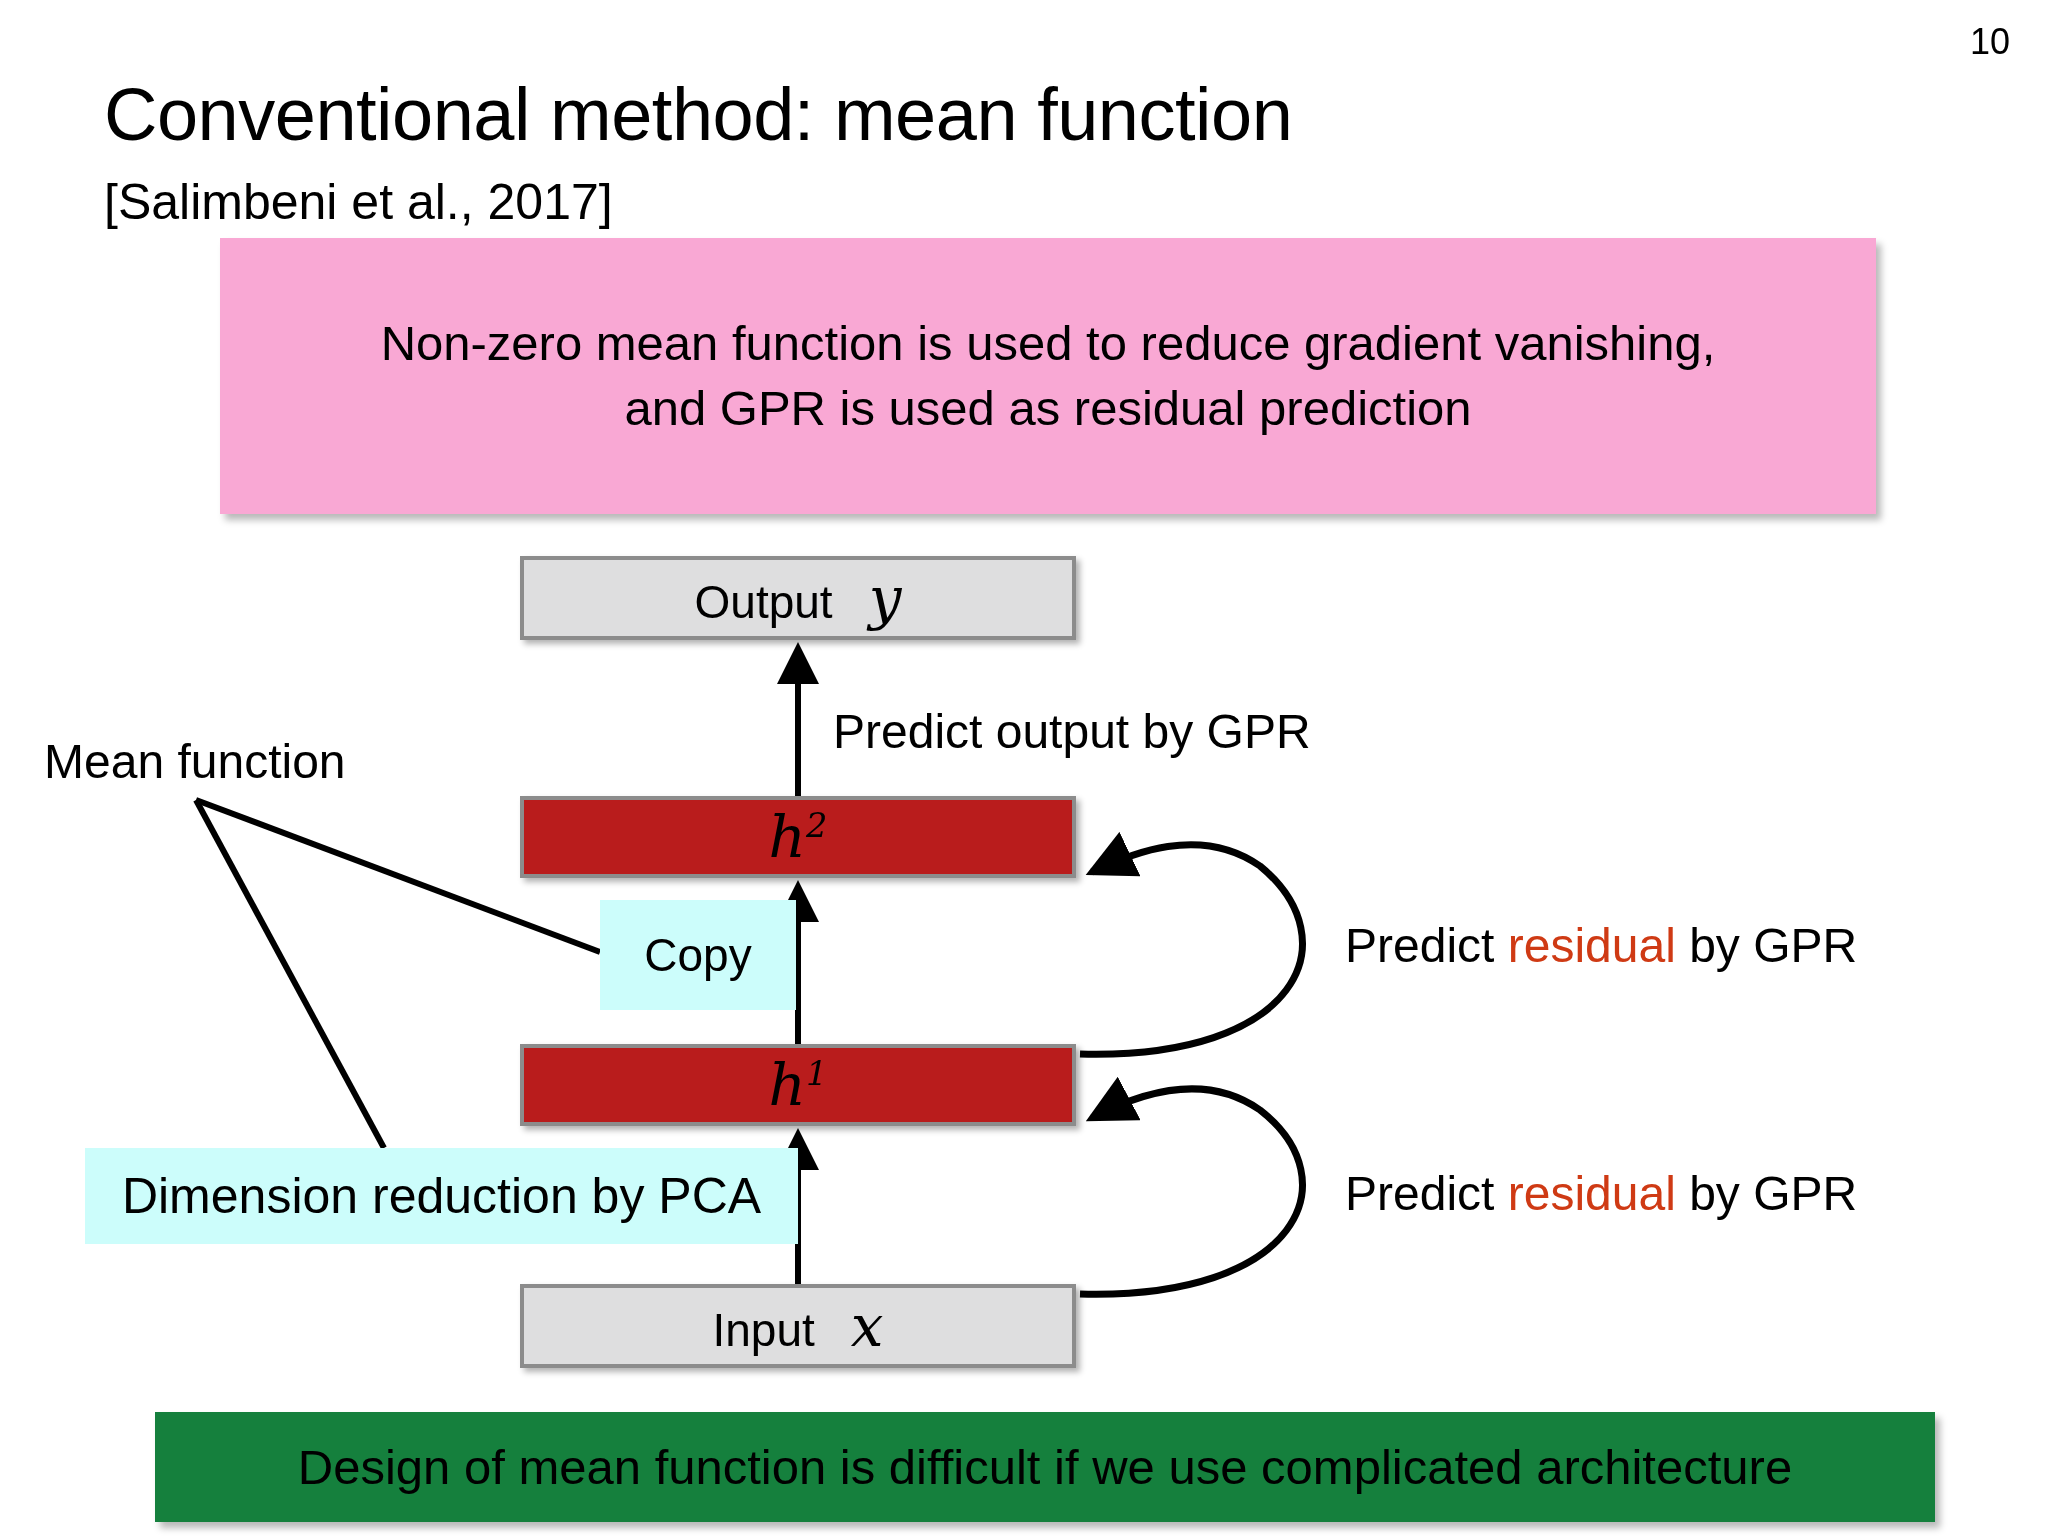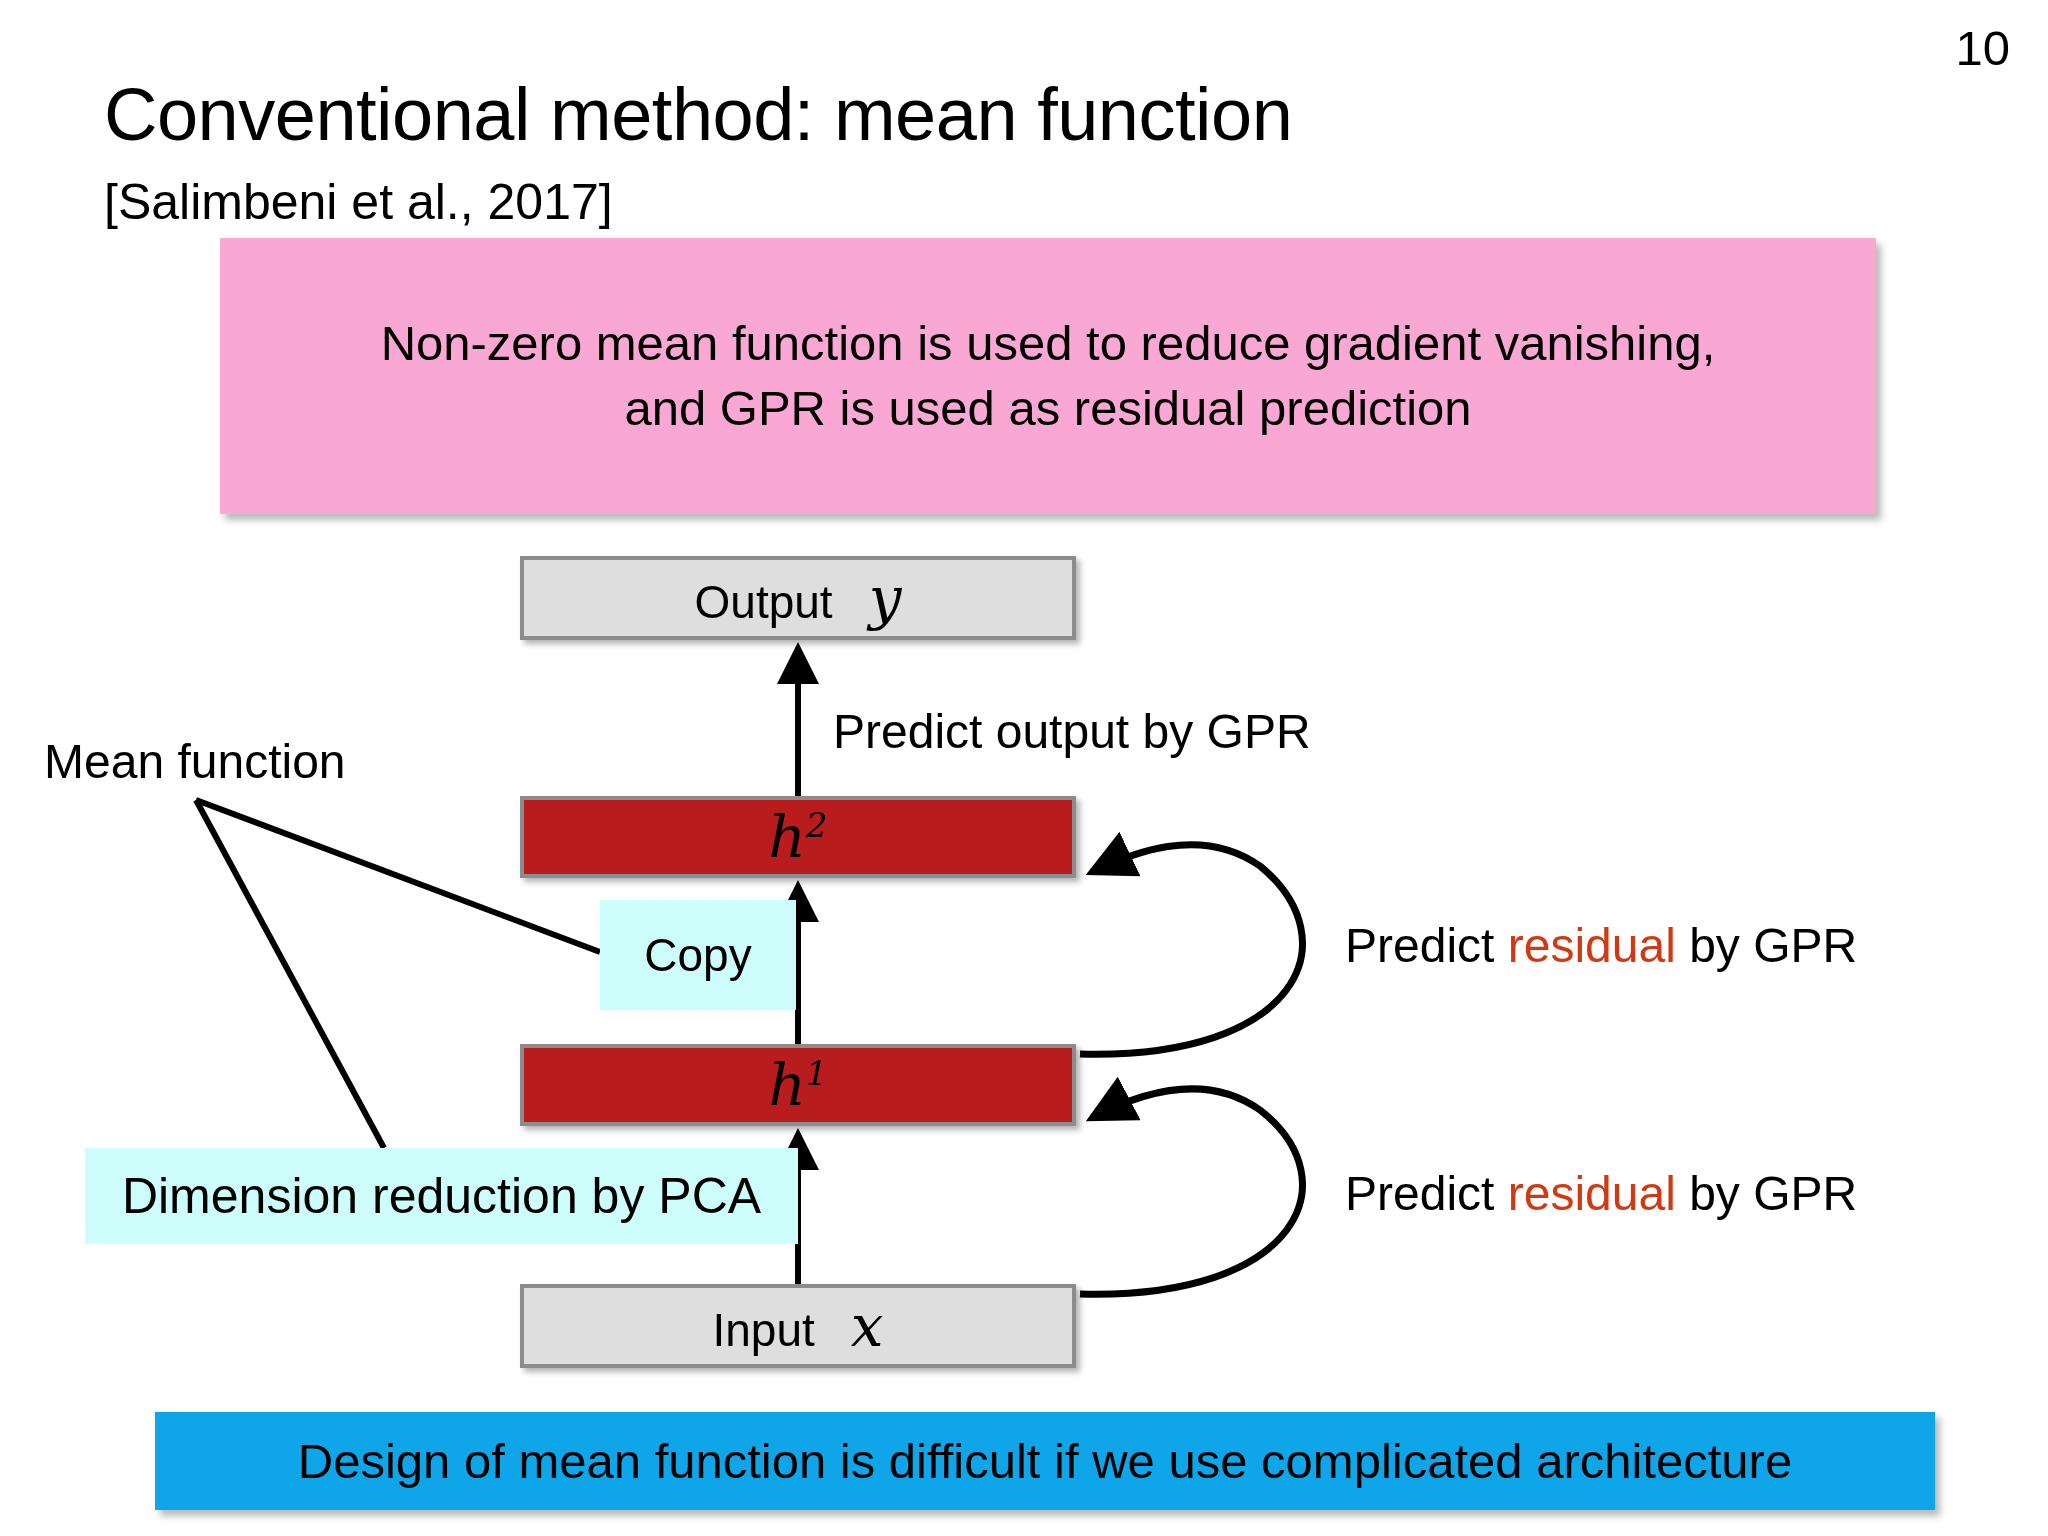--- a/index.html
+++ b/index.html
@@ -14,21 +14,21 @@
     overflow: hidden;
     font-family: "Liberation Sans", sans-serif;
     color: #000000;
   }
 
   
   #page-number {
     position: absolute;
     top: 24px;
     right: 38px;
-    font-size: 49px;
+    font-size: 36px;
     line-height: 1;
     color: #000;
   }
 
   
   #slide-title {
     position: absolute;
     left: 104px;
     top: 78px;
     font-size: 74px;
@@ -62,22 +62,22 @@
     height: 276px;
     background: #f9a8d4;
     font-size: 49px;
     line-height: 1.32;
     padding: 0 40px;
   }
   #footer-box {
     left: 155px;
     top: 1412px;
     width: 1780px;
-    height: 98px;
-    background: #0ea5e9;
+    height: 110px;
+    background: #15803d;
     font-size: 49px;
     line-height: 1.2;
     padding: 0 24px;
   }
 
   
   #diagram {
     position: absolute;
     left: 0;
     top: 0;

